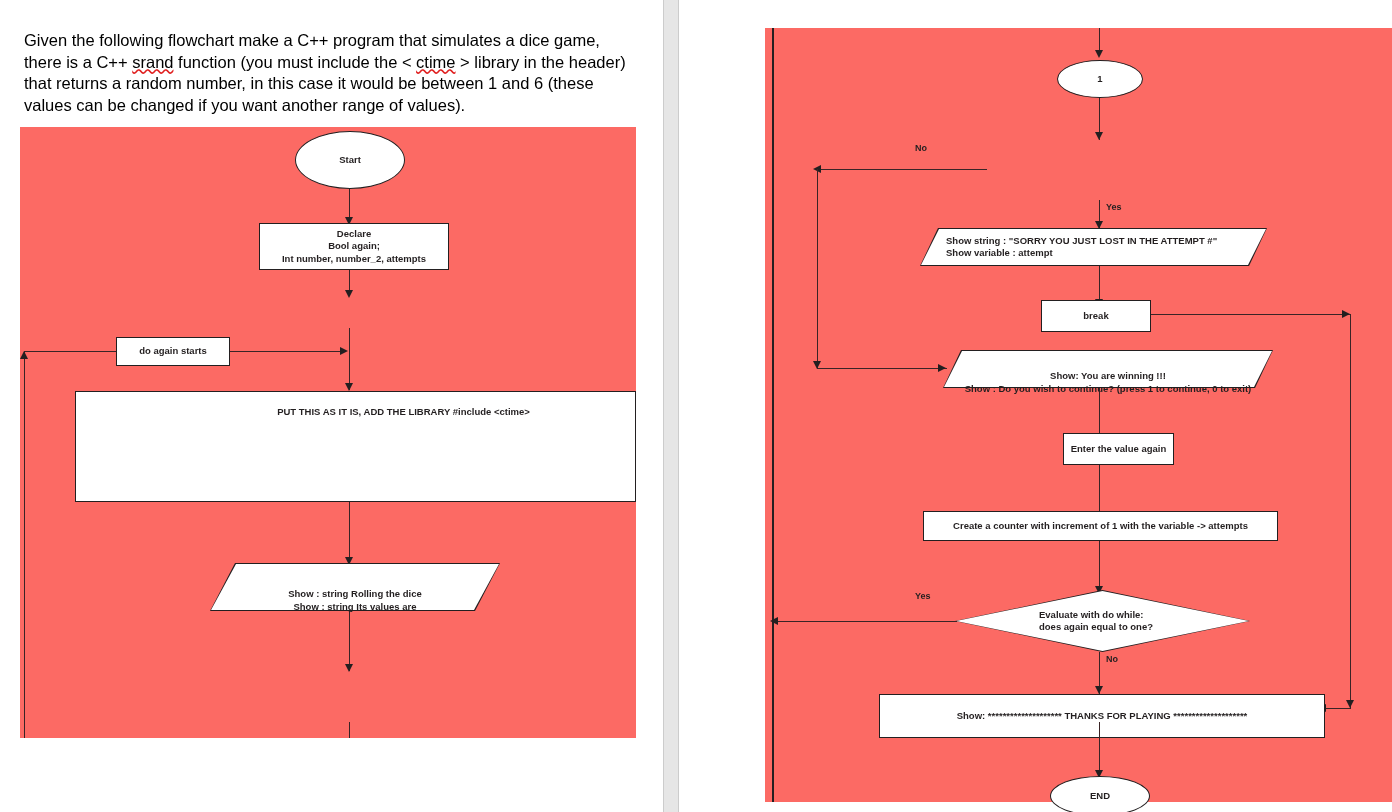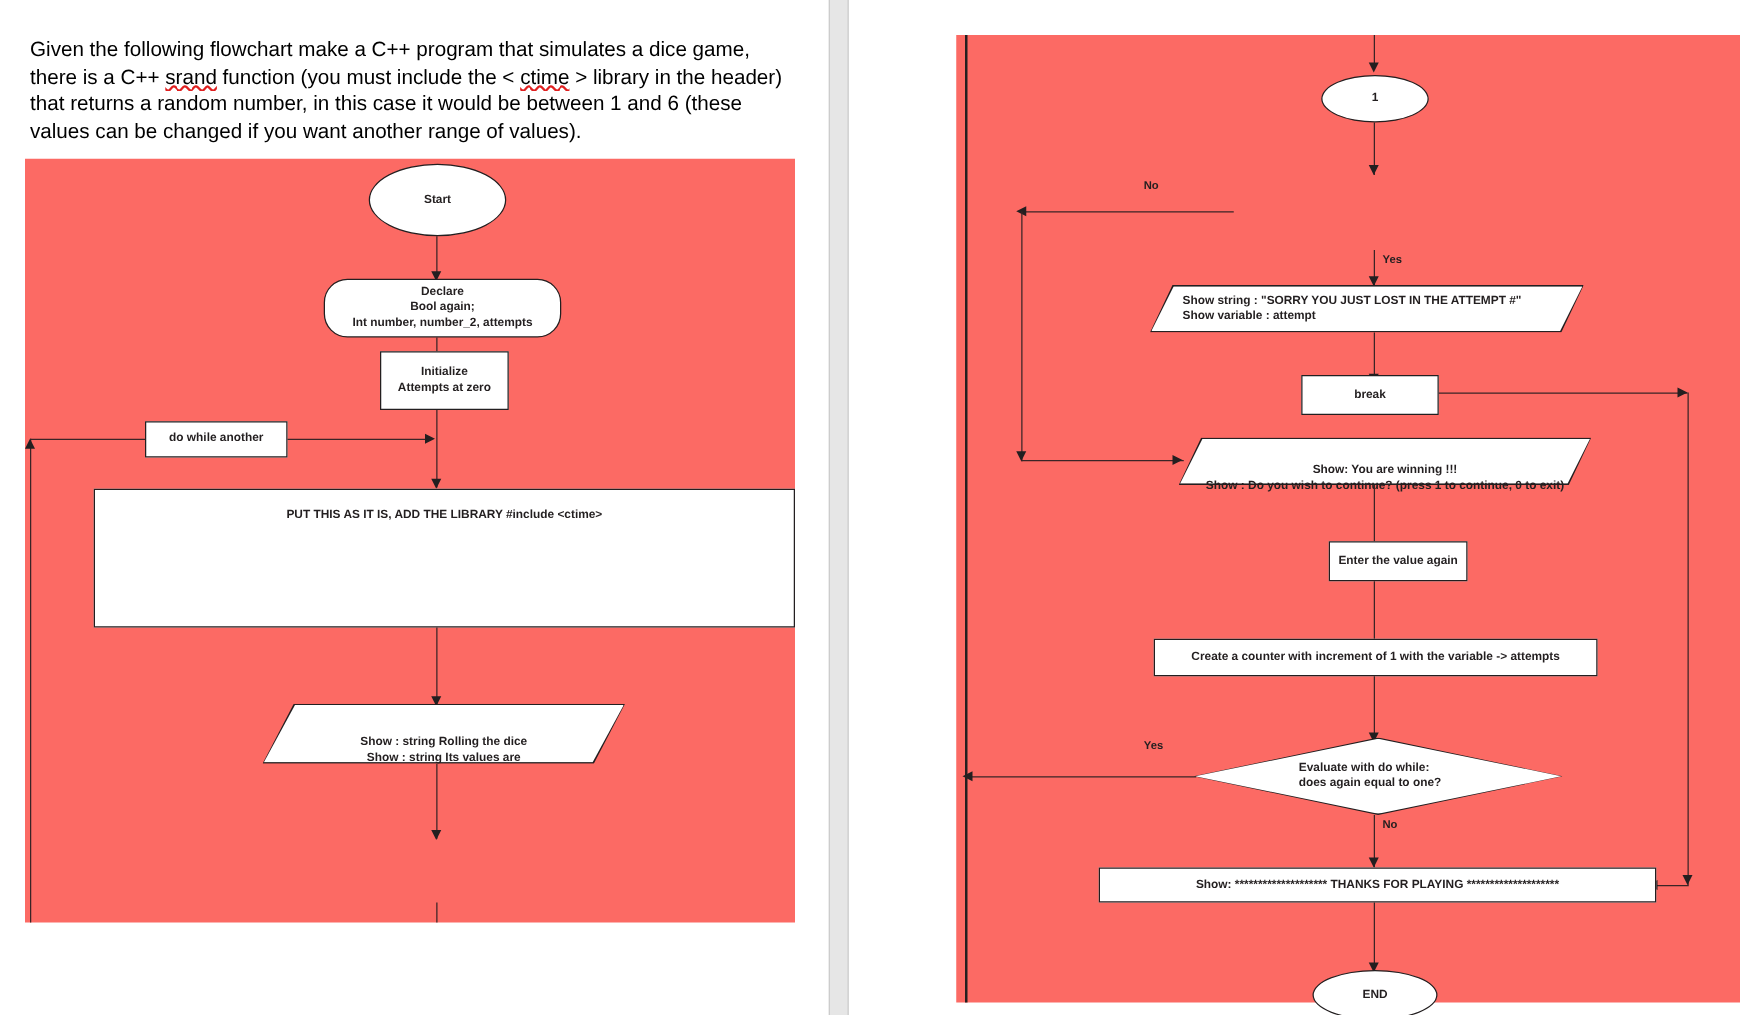--- a/index.html
+++ b/index.html
@@ -187,51 +187,47 @@
 
   <div class="canvas" id="canvas-left">
 
     <div class="node terminal" style="left:275px; top:4px; width:110px; height:58px;">
       <span>Start</span>
     </div>
 
     <div class="ln v" style="left:329px; top:62px; width:1.4px; height:32px;"></div>
     <div class="arrow down" style="left:325px; top:90px;"></div>
 
-    <div class="node center mono-ish" style="left:239px; top:96px; width:190px; height:47px;border-radius:19px;">
+    <div class="node center mono-ish" style="left:239px; top:96px; width:190px; height:47px;">
       <span>Declare
 Bool again;
 Int number, number_2, attempts</span>
     </div>
 
     <div class="ln v" style="left:329px; top:143px; width:1.4px; height:26px;"></div>
     <div class="arrow down" style="left:325px; top:163px;"></div>
 
-    <div class="node center mono-ish" style="left:284px; top:154px; width:103px; height:47px;">
-      <span>Initialize
-Attempts at zero</span>
-    </div>
 
     <div class="ln v" style="left:329px; top:201px; width:1.4px; height:62px;"></div>
 
     <div class="node center" style="left:96px; top:210px; width:114px; height:29px;">
-      <span>do while another</span>
+      <span>do again starts</span>
     </div>
 
     <div class="ln h" style="left:210px; top:224px; width:112px; height:1.4px;"></div>
     <div class="arrow right" style="left:320px; top:220px;"></div>
 
     <div class="ln h" style="left:4px; top:224px; width:92px; height:1.4px;"></div>
     <div class="ln v" style="left:4px; top:224px; width:1.4px; height:387px;"></div>
     <div class="arrow up" style="left:0px; top:224px;"></div>
 
     <div class="arrow down" style="left:325px; top:256px;"></div>
 
     <div class="node" style="left:55px; top:264px; width:561px; height:111px; justify-content:flex-start; padding-top:14px;">
-      <div style="width:100%; text-align:center;">PUT THIS AS IT IS, ADD THE LIBRARY #include &lt;ctime&gt;</div>
+      <div style="width:100%; text-align:center;padding-left:48px;">PUT THIS AS IT IS, ADD THE LIBRARY #include &lt;ctime&gt;</div>
     </div>
 
     <div class="ln v" style="left:329px; top:375px; width:1.4px; height:62px;"></div>
     <div class="arrow down" style="left:325px; top:430px;"></div>
 
     <div class="io" style="left:190px; top:436px; width:290px; height:48px; --sk:25px;">
       <div class="io-shape"></div>
       <div class="io-fill"></div>
       <div class="io-text center">Show : string Rolling the dice
 Show : string Its values are</div>
@@ -324,21 +320,21 @@
     </div>
 
     <div class="edge-label" style="left:150px; top:563px;">Yes</div>
     <div class="ln h" style="left:10px; top:593px; width:182px; height:1.4px;"></div>
     <div class="arrow left" style="left:5px; top:589px;"></div>
 
     <div class="edge-label" style="left:341px; top:626px;">No</div>
     <div class="ln v" style="left:334px; top:624px; width:1.4px; height:42px;"></div>
     <div class="arrow down" style="left:330px; top:658px;"></div>
 
-    <div class="node center" style="left:114px; top:666px; width:446px; height:28px;">
+    <div class="node center" style="left:114px; top:666px; width:446px; height:44px;">
       <span>Show: ******************** THANKS FOR PLAYING ********************</span>
     </div>
 
     <div class="ln v" style="left:334px; top:694px; width:1.4px; height:56px;"></div>
     <div class="arrow down" style="left:330px; top:742px;"></div>
 
     <div class="node terminal" style="left:285px; top:748px; width:100px; height:40px;">
       <span>END</span>
     </div>
   </div>

